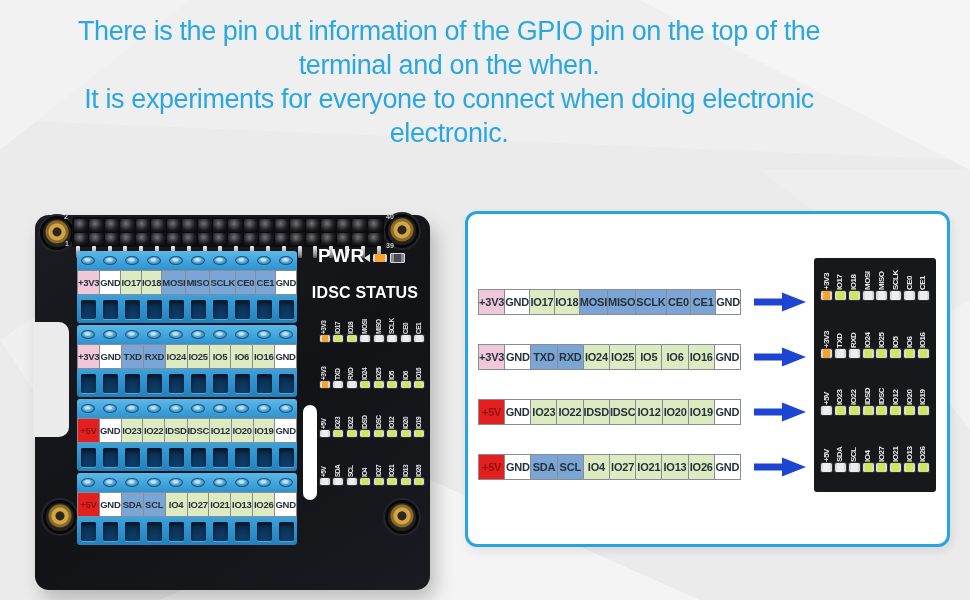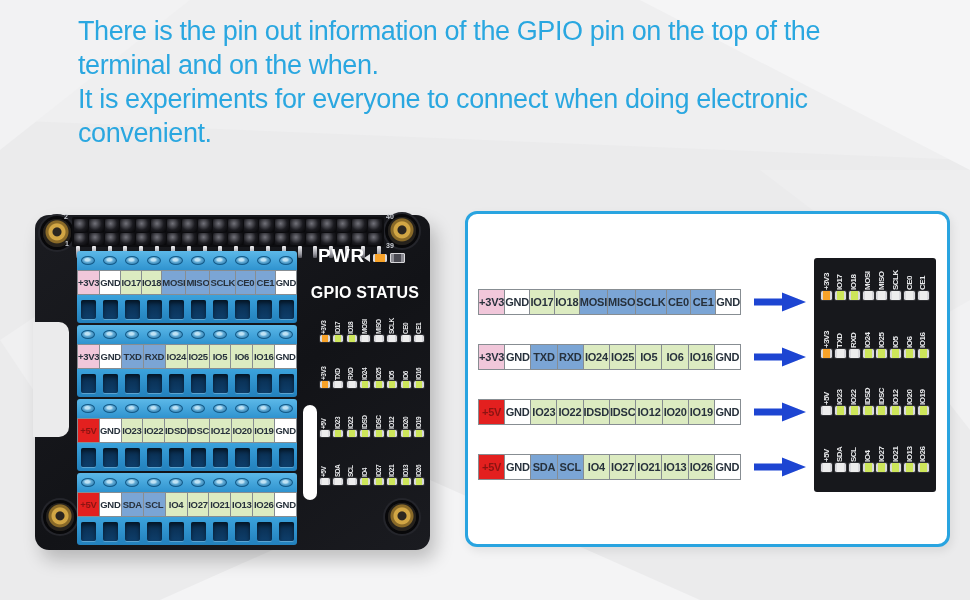--- a/index.html
+++ b/index.html
@@ -3,24 +3,24 @@
 <meta charset="utf-8">
 <style>
   html,body{margin:0;padding:0;}
   body{width:970px;height:600px;position:relative;overflow:hidden;
        font-family:"Liberation Sans",sans-serif;background:#ebebec;}
   .bgpoly{position:absolute;left:0;top:0;}
 
   
   .heading{position:absolute;left:78px;top:14px;font-size:27px;line-height:34px;
            letter-spacing:-0.4px;font-weight:400;}
-  .heading div{white-space:nowrap;}
+  .heading div{white-space:nowrap;text-align:center;}
 
   
-  .board{position:absolute;left:35px;top:215px;width:395px;height:335px;
+  .board{position:absolute;left:35px;top:215px;width:395px;height:375px;
          background:linear-gradient(145deg,#1b1c21,#121317 55%,#1a1b20);
          border-radius:14px;box-shadow:6px 10px 18px rgba(0,0,0,.22);}
   .notch{position:absolute;left:-2px;top:107px;width:36px;height:115px;
          background:#ebebec;border-radius:0 10px 10px 0;}
   .mhole{position:absolute;width:28px;height:28px;border-radius:50%;
          background:radial-gradient(circle at 50% 46%,#2b2620 0 4px,#d2a644 5px 8px,#8a6a28 9px 11px,#26221c 12px);
          box-shadow:0 0 0 3px #08080a,0 0 0 5px #24252b;}
   .mhole.tl{left:8px;top:4px;} .mhole.tr{left:353px;top:2px;}
   .mhole.bl{left:11px;top:288px;} .mhole.br{left:353px;top:288px;}
 
@@ -106,21 +106,21 @@
   <polygon points="760,170 970,170 970,330" fill="#eeeeef"></polygon>
   <polygon points="0,340 120,260 60,430" fill="#f0f0f1"></polygon>
   <polygon points="160,600 430,480 700,600" fill="#f4f4f5"></polygon>
   <polygon points="900,340 970,300 970,430" fill="#f2f2f3"></polygon>
 </svg>
 
 <div class="heading" style="color: rgb(42, 167, 224);">
   <div>There is the pin out information of the GPIO pin on the top of the</div>
   <div>terminal and on the when.</div>
   <div>It is experiments for everyone to connect when doing electronic</div>
-  <div>convenient.</div>
+  <div>electronic.</div>
 </div>
 
 <div class="board">
   <div class="notch"></div>
   <div class="mhole tl"></div>
   <div class="mhole tr"></div>
   <div class="mhole bl"></div>
   <div class="mhole br"></div>
 
   <div class="phdr">
@@ -193,21 +193,21 @@
   <span class="phnum" style="left:351px;top:-2px">40</span>
   <span class="phnum" style="left:30px;top:25px">1</span>
   <span class="phnum" style="left:351px;top:27px">39</span>
 
   <div class="pwr">PWR</div>
   <div class="pwrled">
     <span class="tri"></span>
     <span class="chip" id="pwrchip" style="background: linear-gradient(90deg, rgb(217, 217, 221) 0px, rgb(217, 217, 221) 2px, rgb(247, 162, 41) 2px, rgb(247, 162, 41) calc(100% - 2px), rgb(217, 217, 221) calc(100% - 2px));"></span>
     <span class="comp"></span>
   </div>
-  <div class="gstatus">GPIO STATUS</div>
+  <div class="gstatus">IDSC STATUS</div>
 
   <div class="bmatrix" id="bmatrix">
       <div class="lgroup" style="top: 0px;">
         <div class="lcell">
           <span class="llab">+3V3</span>
           <i class="lled" style="background: linear-gradient(90deg, rgb(217, 217, 221) 0px, rgb(217, 217, 221) 2px, rgb(247, 162, 41) 2px, rgb(247, 162, 41) calc(100% - 2px), rgb(217, 217, 221) calc(100% - 2px));"></i>
         </div>
         <div class="lcell">
           <span class="llab">IO17</span>
           <i class="lled" style="background: linear-gradient(90deg, rgb(217, 217, 221) 0px, rgb(217, 217, 221) 2px, rgb(205, 230, 90) 2px, rgb(205, 230, 90) calc(100% - 2px), rgb(217, 217, 221) calc(100% - 2px));"></i>

